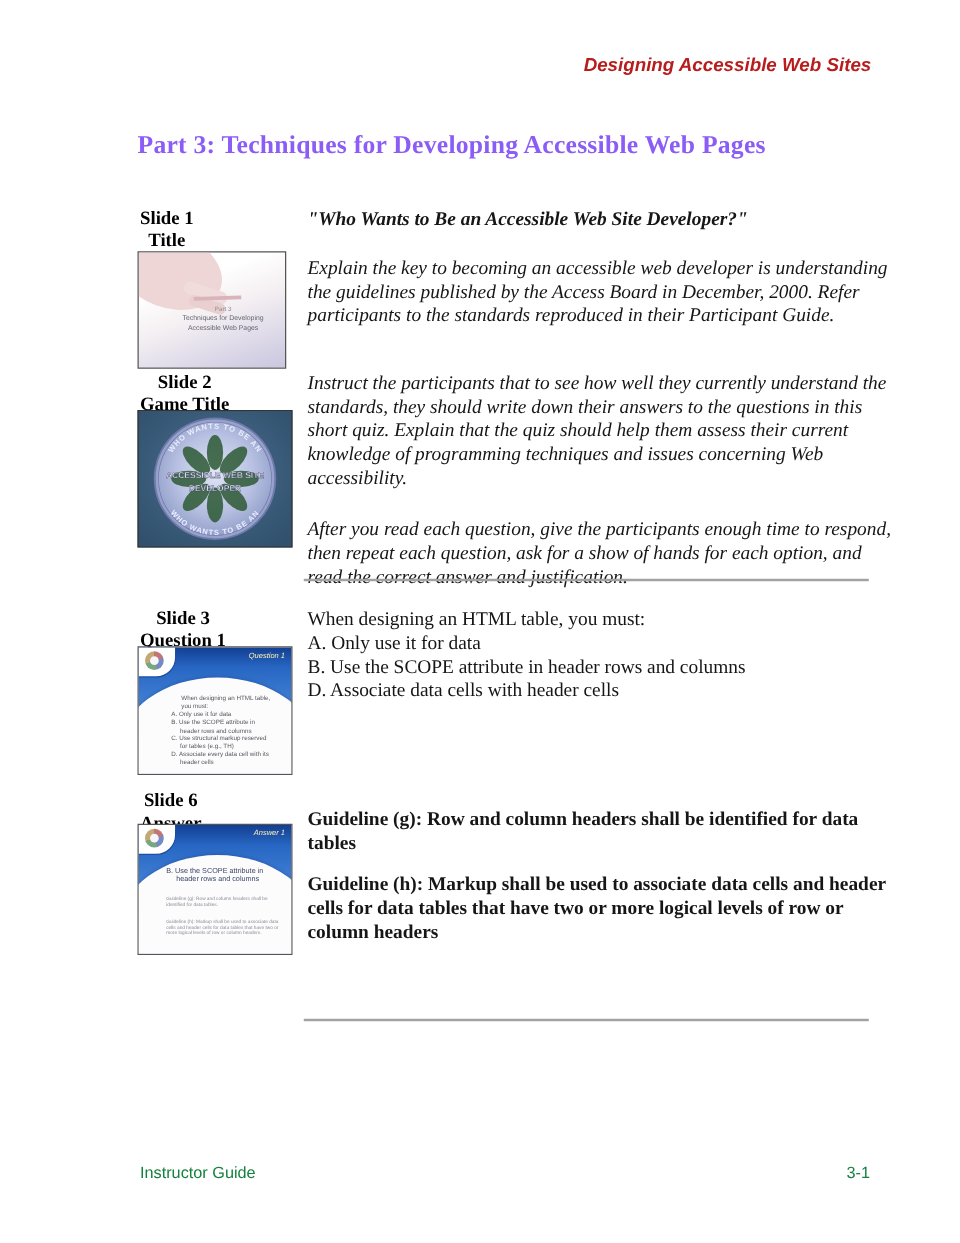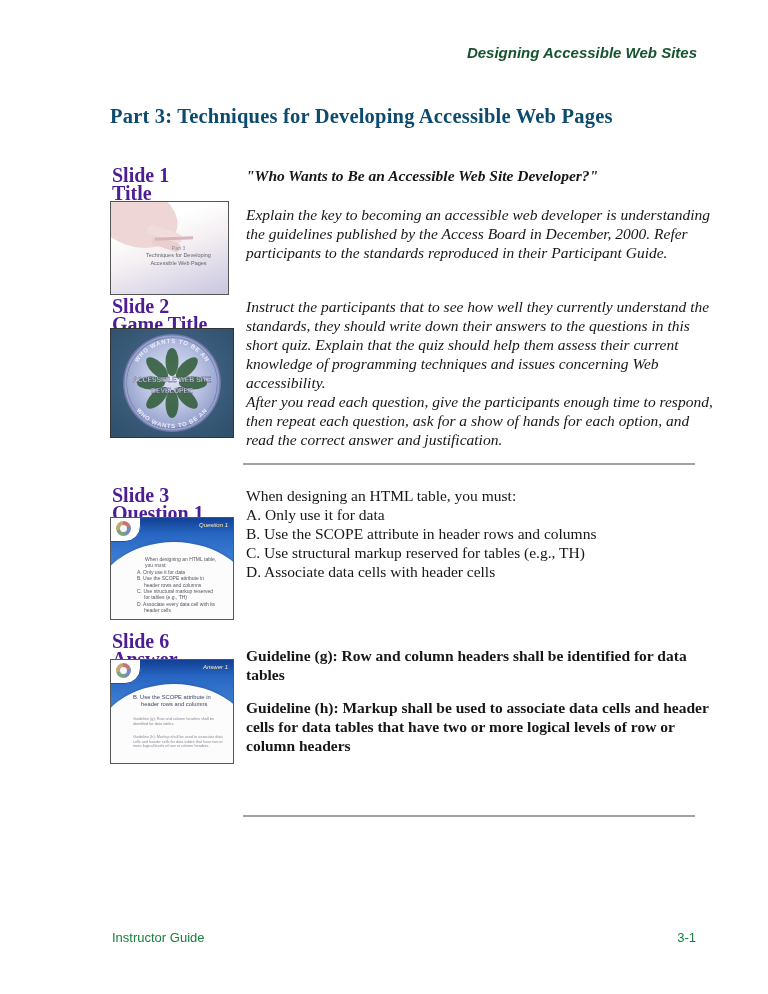--- a/index.html
+++ b/index.html
@@ -4,37 +4,37 @@
 <style>
   * { margin:0; padding:0; box-sizing:border-box; }
   html,body { background:#ffffff; }
   .page {
     position:relative; width:768px; height:994px; background:#ffffff;
     font-family:"Liberation Serif", serif; color:#141414; overflow:hidden;
   }
   .hdr {
     position:absolute; top:44px; left:0; right:71px; text-align:right;
     font-family:"Liberation Sans", sans-serif; font-weight:bold; font-style:italic;
-    font-size:15px; color:#14532d;
+    font-size:15px; color:#b91c1c;
   }
   .doc-title {
     position:absolute; top:105px; left:110px;
-    font-weight:bold; font-size:20.5px; color:#0c4a6e; letter-spacing:.2px;
+    font-weight:bold; font-size:20.5px; color:#8b5cf6; letter-spacing:.2px;
   }
   .section { position:absolute; left:0; width:768px; }
   .col-label {
-    position:absolute; left:112px; top:0; font-weight:bold; font-size:20px;
-    line-height:18px; color:#4c1d95;
+    position:absolute; left:112px; top:0; font-weight:bold; font-size:15px;
+    line-height:18px; color:#000000;text-align:center;
   }
   .col-right { position:absolute; left:246px; top:0; width:472px; font-size:15.5px; line-height:19px; color:#161616; }
   .bold-it { font-weight:bold; font-style:italic; }
   .it { font-style:italic; }
   .b { font-weight:bold; }
   .mb20 { margin-bottom:20px; }
-  .mt18 { margin-top:0; }
+  .mt18 { margin-top:22px; }
   .mt14 { margin-top:14px; }
   .rule { position:absolute; left:243px; width:452px; height:2px; background:#a2a2a2; }
   .foot { position:absolute; top:930px; font-family:"Liberation Sans", sans-serif; font-size:13px; color:#15803d; }
   .foot.l { left:112px; }
   .foot.r { right:72px; }
 
   
   .thumb { position:absolute; left:110px; border:1px solid #555; overflow:hidden; background:#fff; }
 
   
@@ -181,21 +181,20 @@
         <div class="q-l">C. Use structural markup reserved</div>
         <div class="q-l q-c">for tables (e.g., TH)</div>
         <div class="q-l">D. Associate every data cell with its</div>
         <div class="q-l q-c">header cells</div>
       </div>
     </div>
     <div class="col-right">
       <div>When designing an HTML table, you must:</div>
       <div>A. Only use it for data</div>
       <div>B. Use the SCOPE attribute in header rows and columns</div>
-      <div>C. Use structural markup reserved for tables (e.g., TH)</div>
       <div>D. Associate data cells with header cells</div>
     </div>
   </div>
 
   <div class="section" style="top:632px;">
     <div class="col-label">
       <div>Slide 6</div>
       <div>Answer</div>
     </div>
     <div class="thumb thumb4 qframe">

